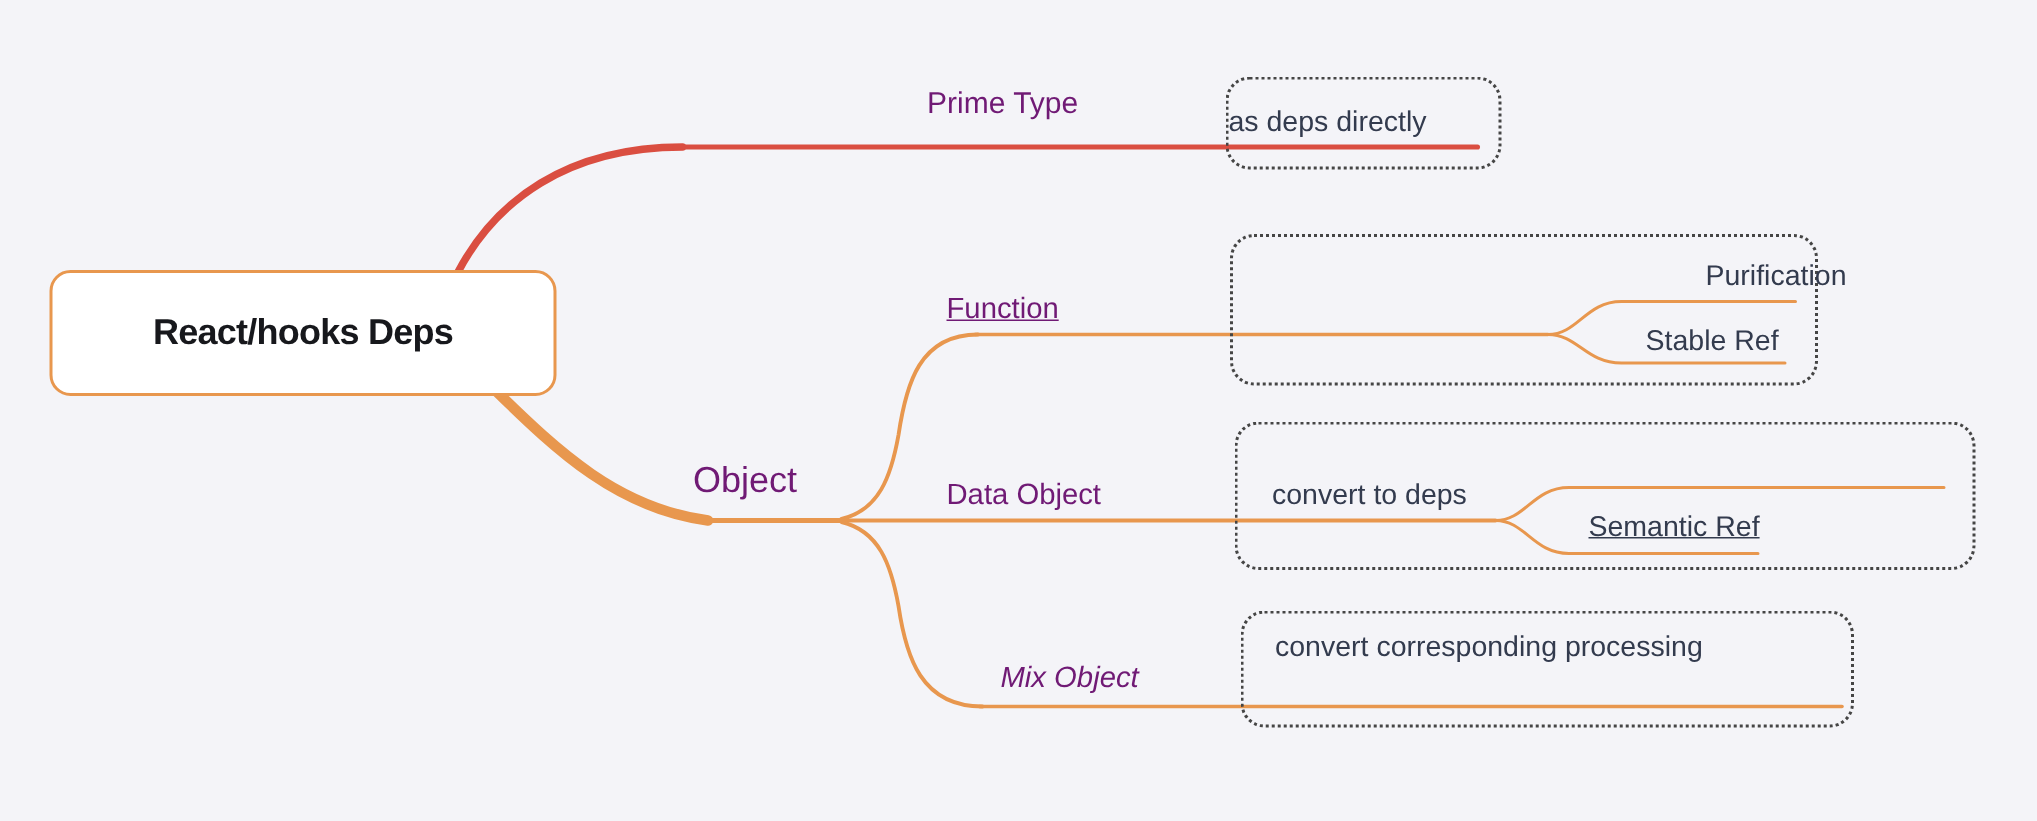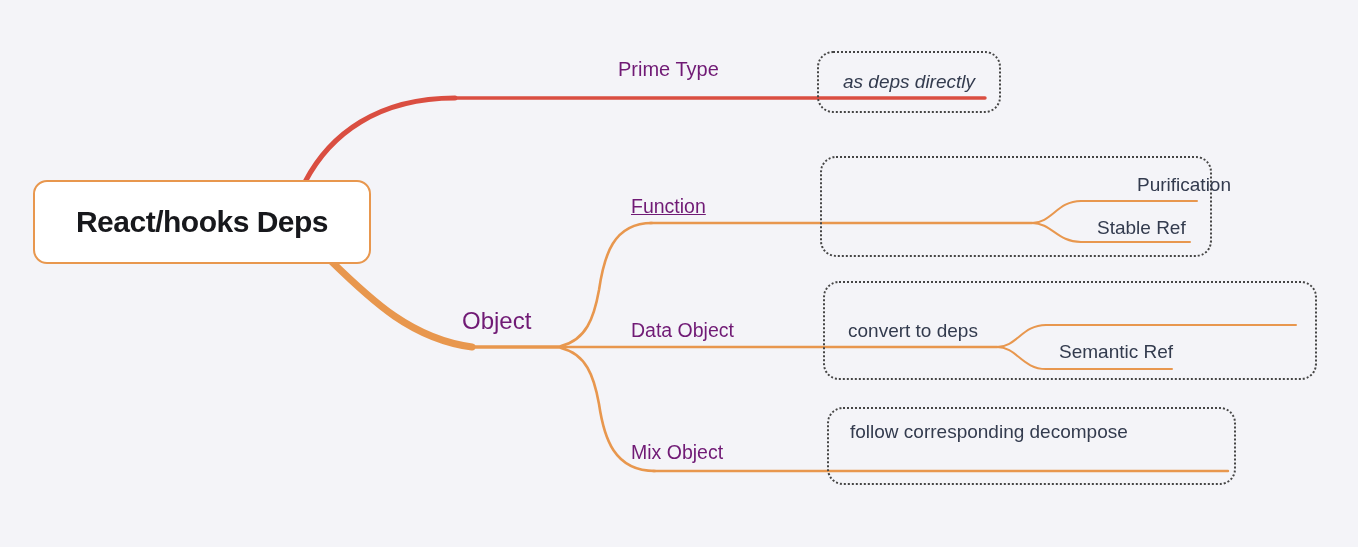--- a/index.html
+++ b/index.html
@@ -4,27 +4,27 @@
 <style>
   html,body{margin:0;padding:0;}
   body{background:#f4f4f8;font-family:"Liberation Sans","DejaVu Sans",sans-serif;}
   .stage{position:relative;width:1358px;height:547px;background:#f4f4f8;overflow:hidden;}
   .edges{position:absolute;left:0;top:0;width:1358px;height:547px;}
   .root-node{
     position:absolute;left:33px;top:180px;width:338px;height:84px;
     background:#ffffff;border:2px solid #e8974e;border-radius:14px;
     display:flex;align-items:center;justify-content:center;box-sizing:border-box;
   }
-  .root-node .title{font-size:30px;font-weight:700;color:#17181c;letter-spacing:-0.5px;}
+  .root-node .title{font-size:24px;font-weight:700;color:#17181c;letter-spacing:-0.5px;}
   .lbl{position:absolute;font-size:20px;color:#701a75;white-space:nowrap;}
   .leaf{
     position:absolute;border:2.5px dotted #454545;border-radius:16px;
     box-sizing:border-box;background:transparent;
   }
-  .leaf-center{display:flex;align-items:center;justify-content:center;font-style:italic;}
+  .leaf-center{display:flex;align-items:center;}
   .ntext{position:absolute;font-size:19px;color:#333b4e;white-space:nowrap;}
   .mix-line{display:block;line-height:24px;}
 </style>
 </head>
 <body>
 
 <div class="stage">
 
   <svg class="edges" viewBox="0 0 1358 547" fill="none">
 
@@ -48,32 +48,32 @@
   </svg>
 
   <div class="root-node">
     <span class="title">React/hooks Deps</span>
   </div>
 
   <div class="lbl" style="left:618px;top:58px;">Prime Type</div>
   <div class="lbl" style="left:462px;top:307px;font-size:24px;">Object</div>
   <div class="lbl" style="left:631px;top:195px;font-size:19.5px;text-decoration:underline;">Function</div>
   <div class="lbl" style="left:631px;top:319px;font-size:19.5px;">Data Object</div>
-  <div class="lbl" style="left:631px;top:441px;font-size:19.5px;">Mix Object</div>
+  <div class="lbl" style="left:667px;top:441px;font-size:19.5px;font-style:italic;">Mix Object</div>
 
   <div class="leaf leaf-center" style="left:817px;top:51px;width:184px;height:62px;">
     <span class="ntext" style="position:static;">as deps directly</span>
   </div>
 
   <div class="leaf" style="left:820px;top:156px;width:392px;height:101px;"></div>
   <div class="ntext" style="left:1137px;top:174px;">Purification</div>
   <div class="ntext" style="left:1097px;top:217px;">Stable Ref</div>
 
   <div class="leaf" style="left:823px;top:281px;width:494px;height:99px;"></div>
   <div class="ntext" style="left:848px;top:320px;">convert to deps</div>
-  <div class="ntext" style="left:1059px;top:341px;">Semantic Ref</div>
+  <div class="ntext" style="left:1059px;top:341px;text-decoration:underline;">Semantic Ref</div>
 
   <div class="leaf" style="left:827px;top:407px;width:409px;height:78px;"></div>
   <div class="ntext" style="left:850px;top:420px;">
-    <span class="mix-line">follow corresponding decompose</span>
+    <span class="mix-line">convert corresponding processing</span>
   </div>
 
 </div>
 
 </body></html>

